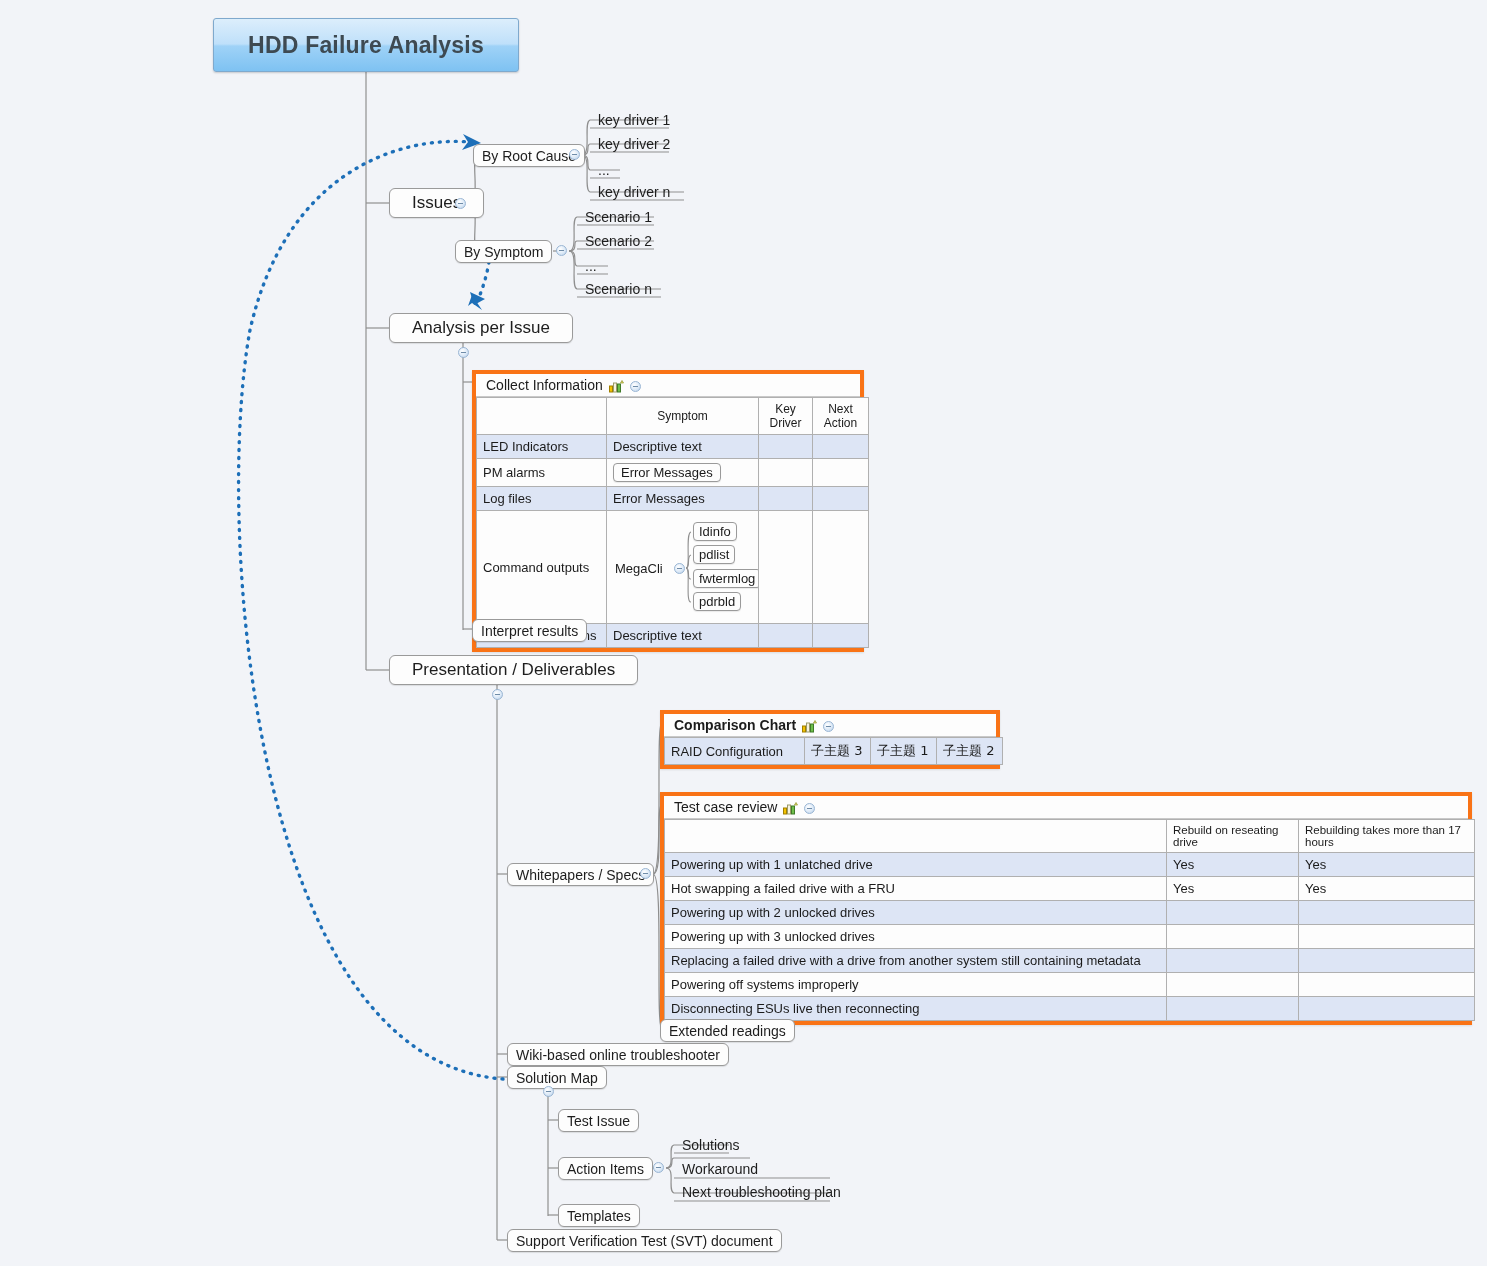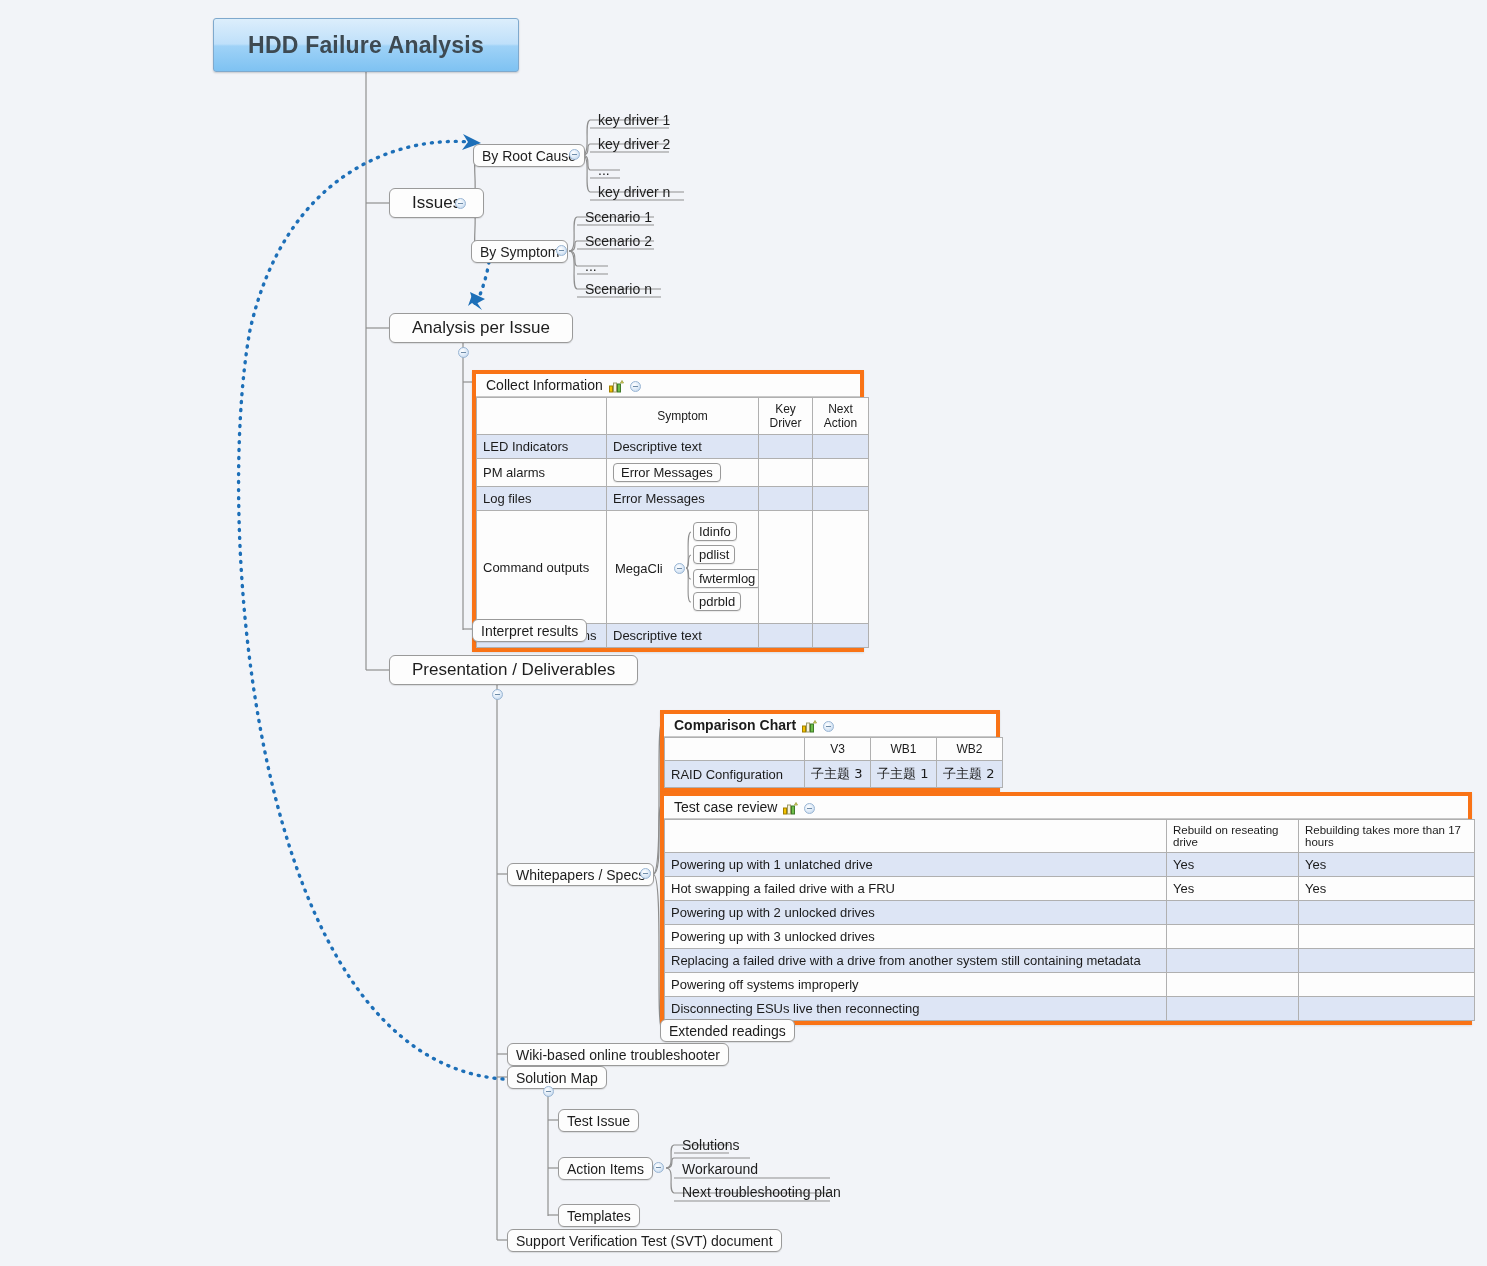--- a/index.html
+++ b/index.html
@@ -213,21 +213,21 @@
   <div class="node lvl1" style="left:389px;top:655px;">
     <span>Presentation / Deliverables</span>
   </div>
   <div class="toggle" style="left:492px;top:689px;"></div>
 
   <div class="node lvl2" style="left:473px;top:144px;">
     <span>By Root Cause</span>
   </div>
   <div class="toggle" style="left:569px;top:149px;"></div>
 
-  <div class="node lvl2" style="left:471px;top:240px;text-align:right;">
+  <div class="node lvl2" style="left:455px;top:240px;text-align:right;">
     <span>By Symptom</span>
   </div>
   <div class="toggle" style="left:556px;top:245px;"></div>
 
   <div class="node plain lvl2" style="left:590px;top:108px;">
     <span>key driver 1</span>
   </div>
   <div class="node plain lvl2" style="left:590px;top:132px;">
     <span>key driver 2</span>
   </div>
@@ -365,26 +365,20 @@
       <span class="toggle" style="position:relative;display:inline-block;left:0;top:1px;"></span>
     </div>
     <table class="mm">
       <colgroup>
           <col style="width:140px">
           <col style="width:66px">
           <col style="width:66px">
           <col style="width:66px">
         </colgroup>
       <tbody>
-          <tr class="hdr">
-        <th></th>
-        <th>V3</th>
-        <th>WB1</th>
-        <th>WB2</th>
-      </tr>
       <tr class="alt">
         <td>RAID Configuration</td>
         <td class="cjk">子主题 3</td>
         <td class="cjk">子主题 1</td>
         <td class="cjk">子主题 2</td>
       </tr>
     </tbody>
       </table>
   </div>
 

